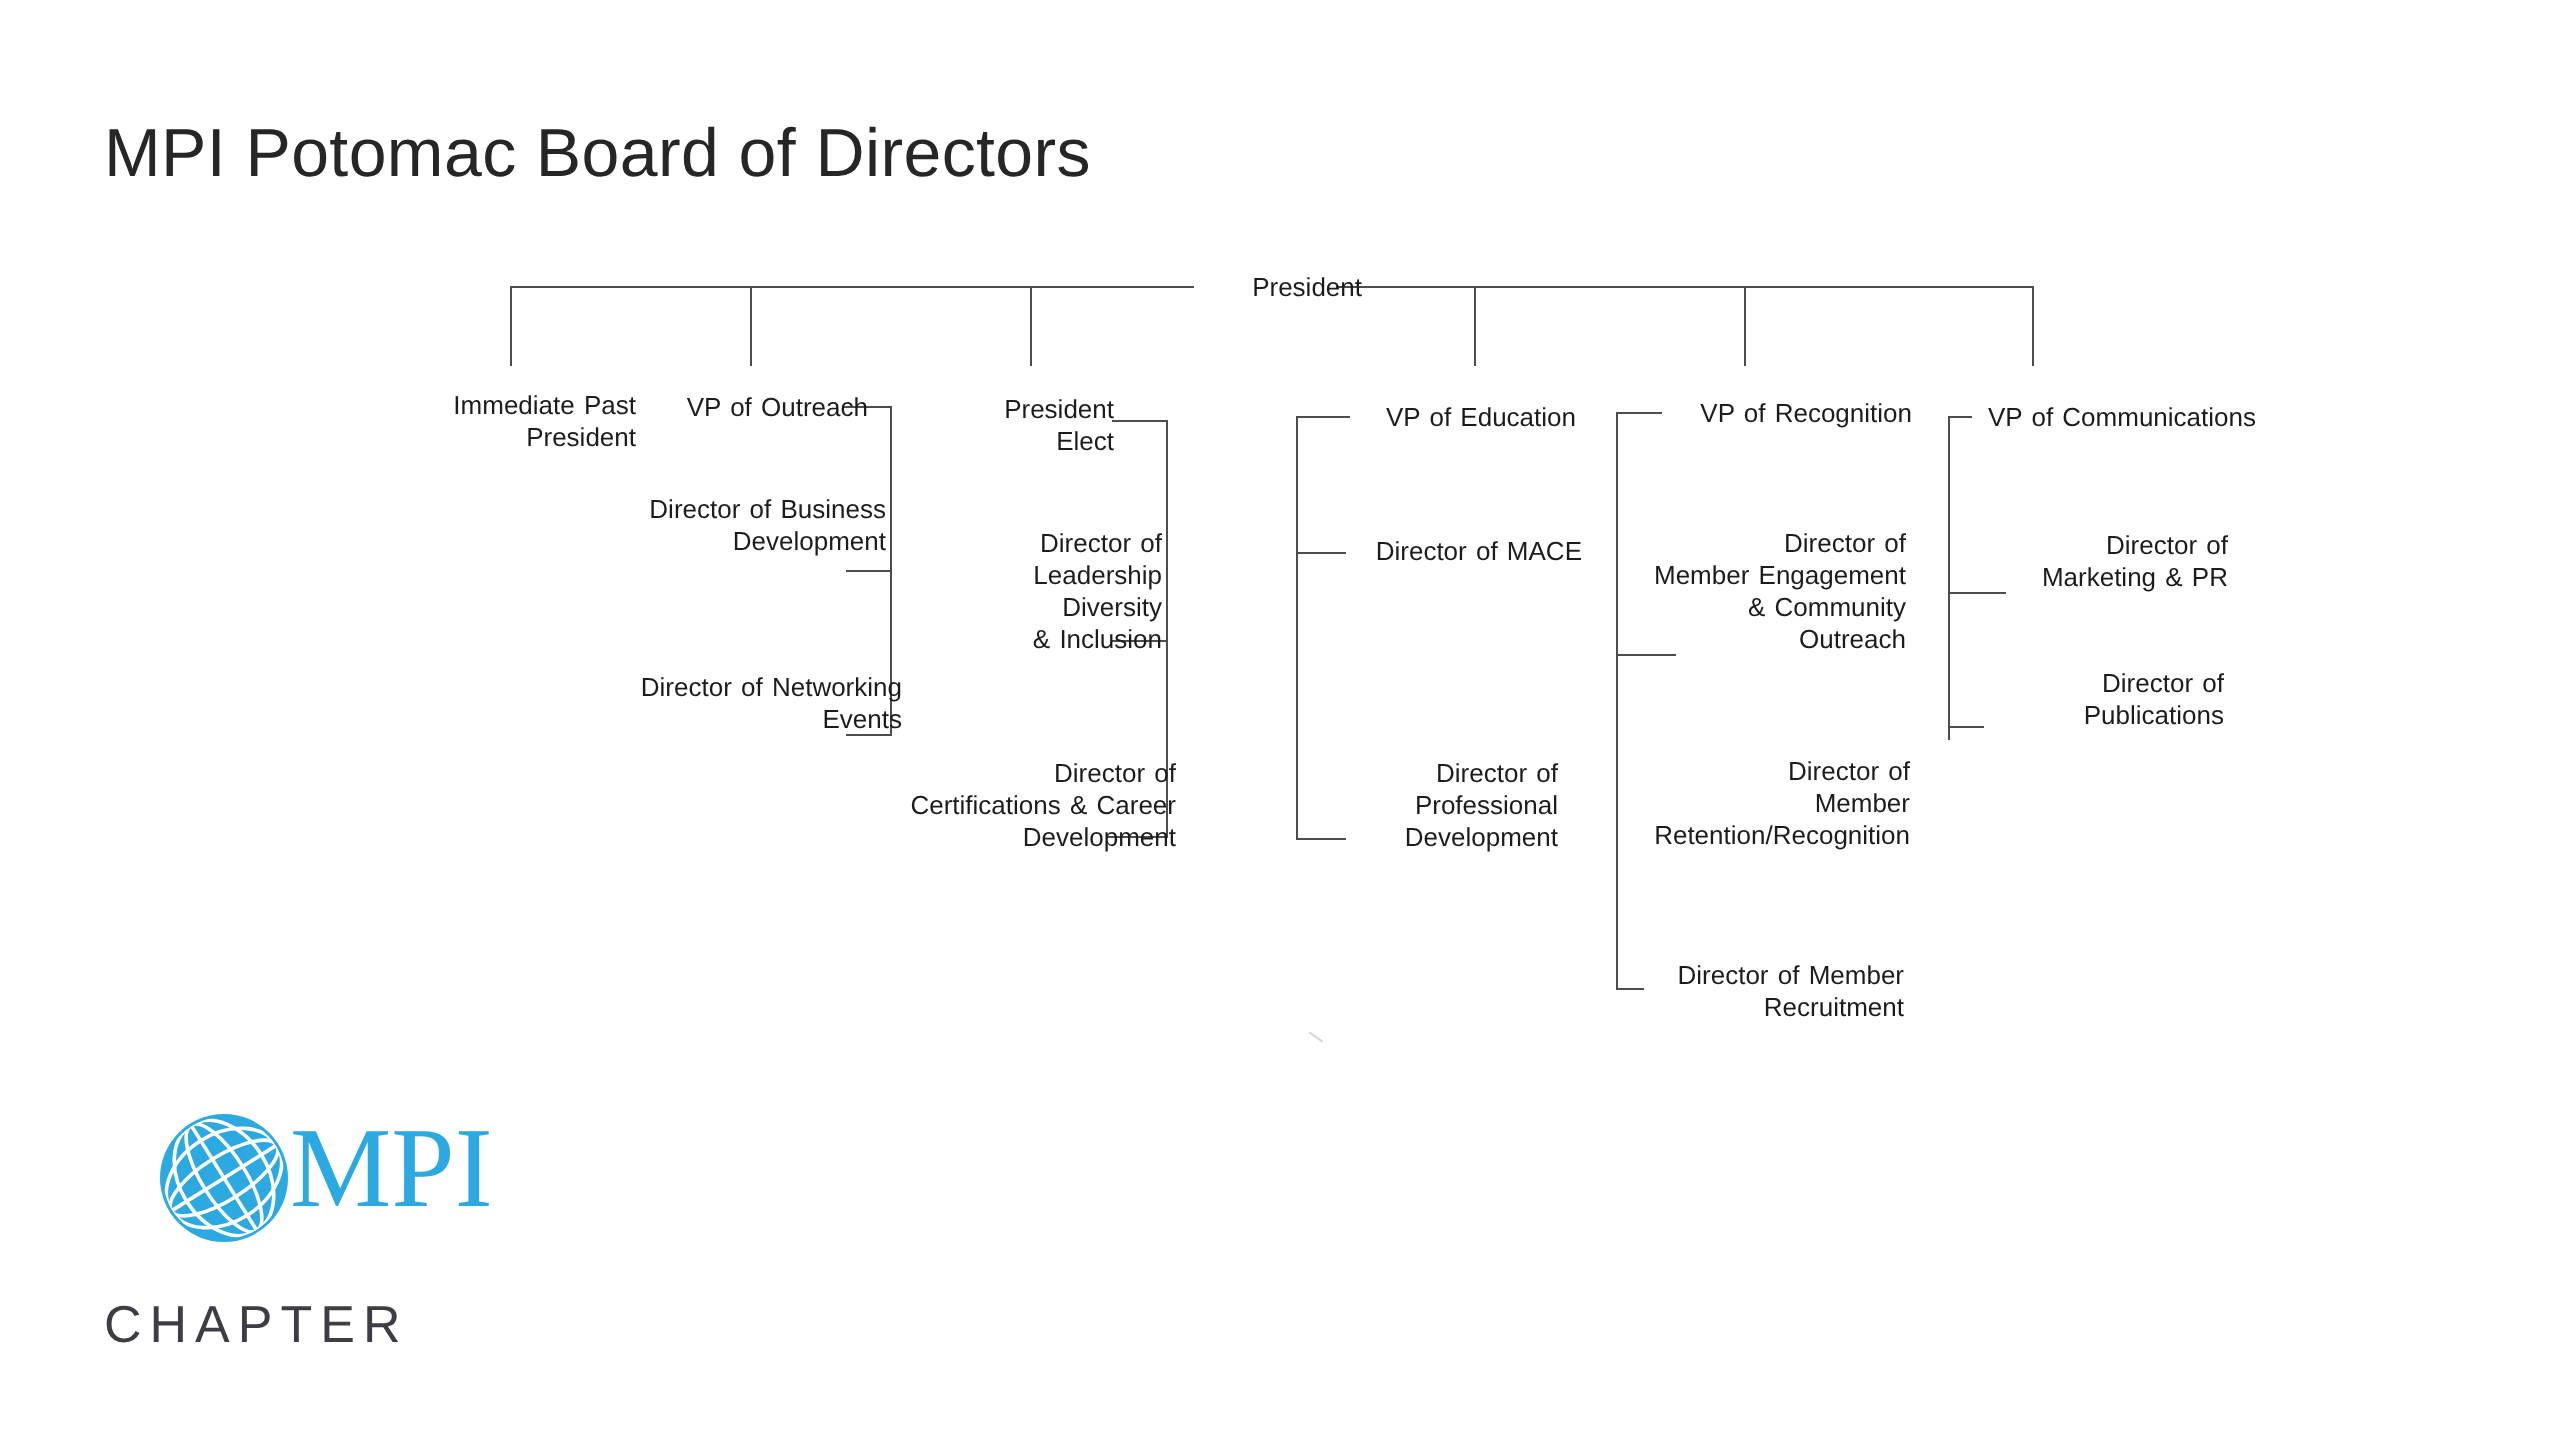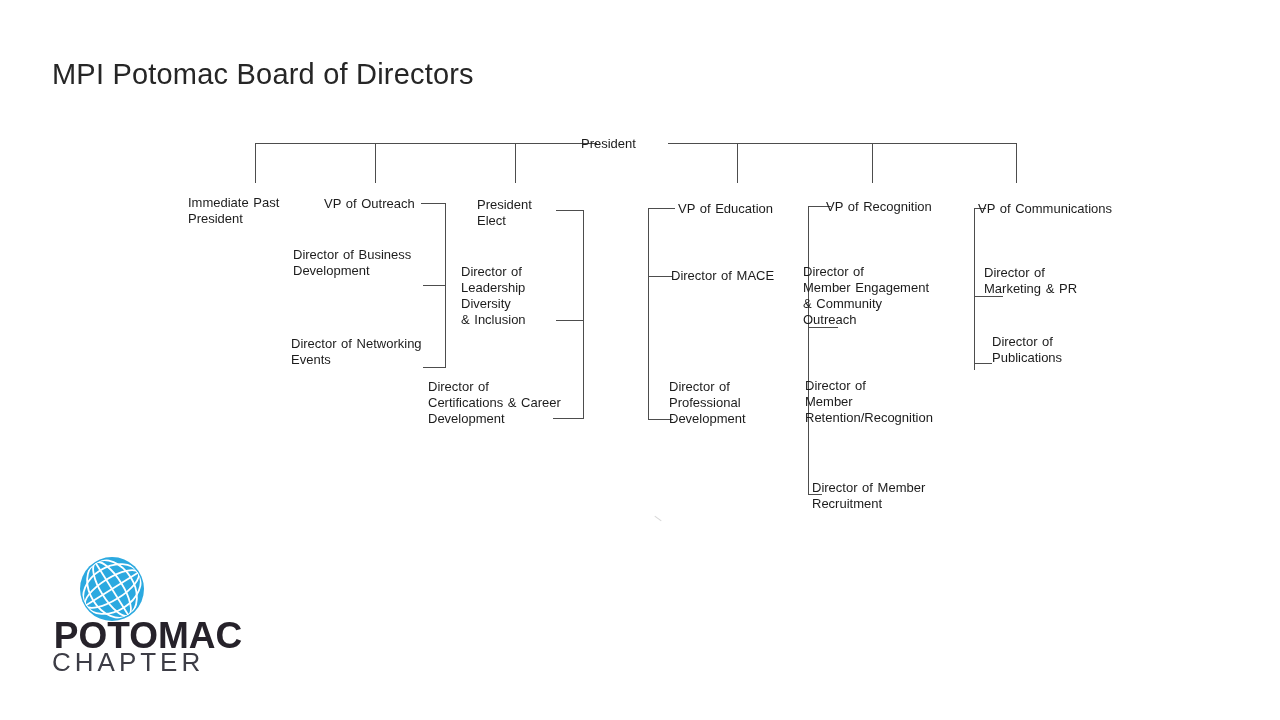--- a/index.html
+++ b/index.html
@@ -2,24 +2,24 @@
 <html><head>
 <meta charset="utf-8">
 <style>
   html,body{margin:0;padding:0;background:#fff;}
   #canvas{
     position:relative;width:1280px;height:720px;background:#ffffff;
     font-family:"Liberation Sans","DejaVu Sans",sans-serif;overflow:hidden;
   }
   .slide-title{
     position:absolute;left:52px;top:58px;
-    font-size:29px;font-weight:300;color:#262626;letter-spacing:.2px;
+    font-size:34px;font-weight:300;color:#262626;letter-spacing:.2px;
   }
   .node{
-    position:absolute;font-size:13px;line-height:16px;text-align:left;
+    position:absolute;font-size:13px;line-height:16px;text-align:right;
     color:#1c1c1c;white-space:pre-line;word-spacing:1px;
   }
   .line{position:absolute;background:#4d4d4d;}
   .hl{height:1px;}
   .vl{width:1px;}
   .stray{
     position:absolute;left:654px;top:518px;width:8px;height:1px;
     background:#c4c4c4;opacity:.7;transform:rotate(35deg);
   }
   .logo{position:absolute;left:52px;top:548px;width:192px;height:132px;}
@@ -137,17 +137,17 @@
       <circle cx="34" cy="34" r="32" fill="#2BA9E0"></circle>
       <g clip-path="url(#gclip)" transform="rotate(-32 34 34)" stroke="#ffffff" stroke-width="1.8" fill="none">
         <line x1="34" y1="3" x2="34" y2="65"></line>
         <ellipse cx="34" cy="34" rx="11" ry="31"></ellipse>
         <ellipse cx="34" cy="34" rx="22" ry="31"></ellipse>
         <line x1="3" y1="34" x2="65" y2="34"></line>
         <ellipse cx="34" cy="34" rx="31" ry="11"></ellipse>
         <ellipse cx="34" cy="34" rx="31" ry="22"></ellipse>
       </g>
     </svg>
-    <div class="logo-potomac" style="color: rgb(38, 34, 42);">POTOMAC</div>
+    <div class="logo-mpi" style="color: rgb(43, 169, 224);">MPI</div>
     <div class="logo-chapter" style="color: rgb(61, 61, 70);">CHAPTER</div>
   </div>
 
 </div>
 
 </body></html>

